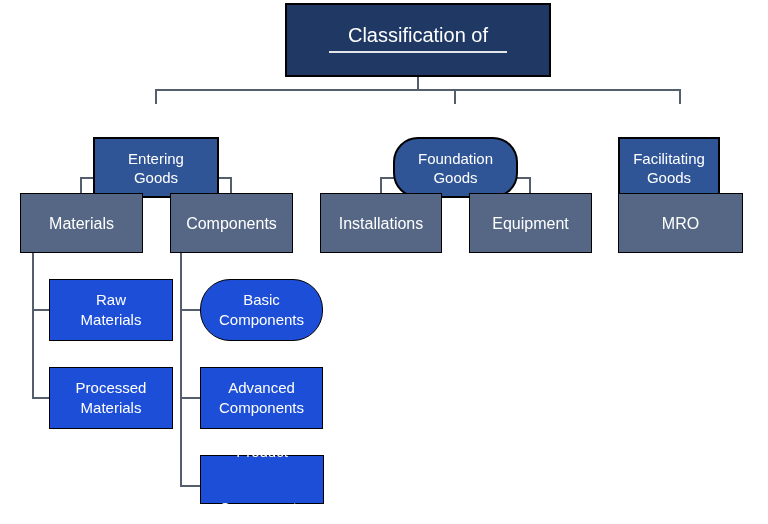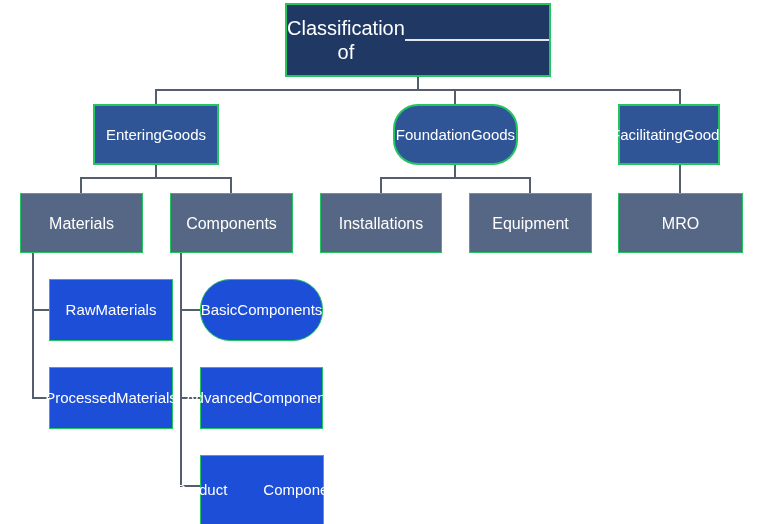--- a/index.html
+++ b/index.html
@@ -8,42 +8,44 @@
     width: 768px;
     height: 524px;
     background: #ffffff;
     font-family: "Liberation Sans", sans-serif;
     overflow: hidden;
   }
   .node {
     position: absolute;
     box-sizing: border-box;
     display: flex;
+    flex-direction: column;
     align-items: center;
     justify-content: center;
     color: #ffffff;
     text-align: center;
-    border: 2px solid #22c55e;
+    border: 2px solid #000000;
   }
   .node span { display: block; }
   .title-node {
     background: #1F3864;
     font-size: 20px;
     line-height: 24px;
   }
   .title-rule {
     width: 178px;
     height: 2px;
     background: rgba(255,255,255,0.88);
     margin: 4px auto 5px auto;
   }
   .lvl2 {
     background: #2F5597;
     font-size: 15px;
     line-height: 19px;
+    margin-top: 33px;
   }
   .lvl3 {
     background: #556784;
     font-size: 16px;
     line-height: 19px;
     border-width: 1.5px;
   }
   .lvl4 {
     background: #1d4ed8;
     font-size: 15px;
@@ -127,18 +129,18 @@
     <span>Materials</span>
   </div>
   <div class="node lvl4" style="left:200px; top:279px; width:123px; height:62px;border-radius:30px;">
     <span>Basic</span>
     <span>Components</span>
   </div>
   <div class="node lvl4" style="left:200px; top:367px; width:123px; height:62px;">
     <span>Advanced</span>
     <span>Components</span>
   </div>
-  <div class="node lvl4" style="left:200px; top:455px; width:124px; height:70px;gap:36px;">
+  <div class="node lvl4" style="left:200px; top:455px; width:124px; height:49px;gap:36px;">
     <span>Product</span>
     <span>Components</span>
   </div>
 
 </div>
 
 </body></html>

